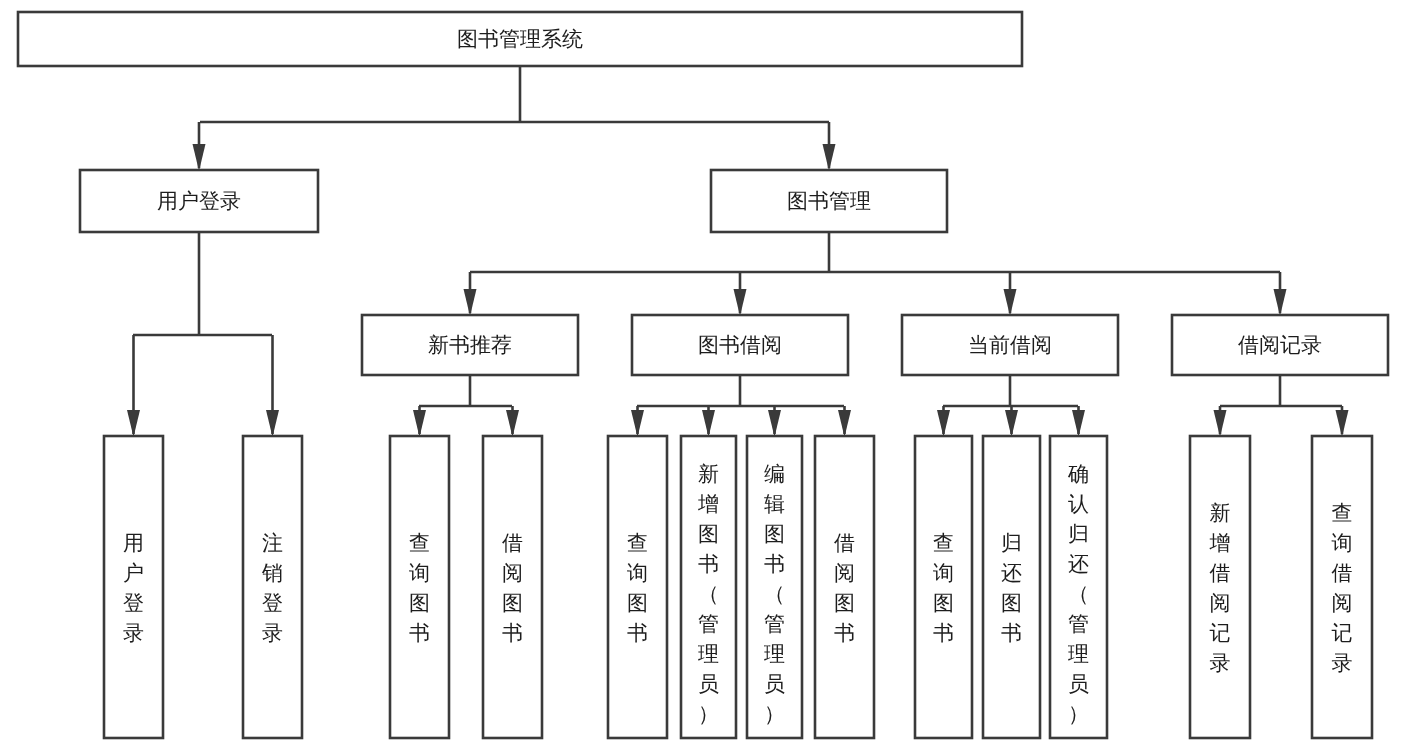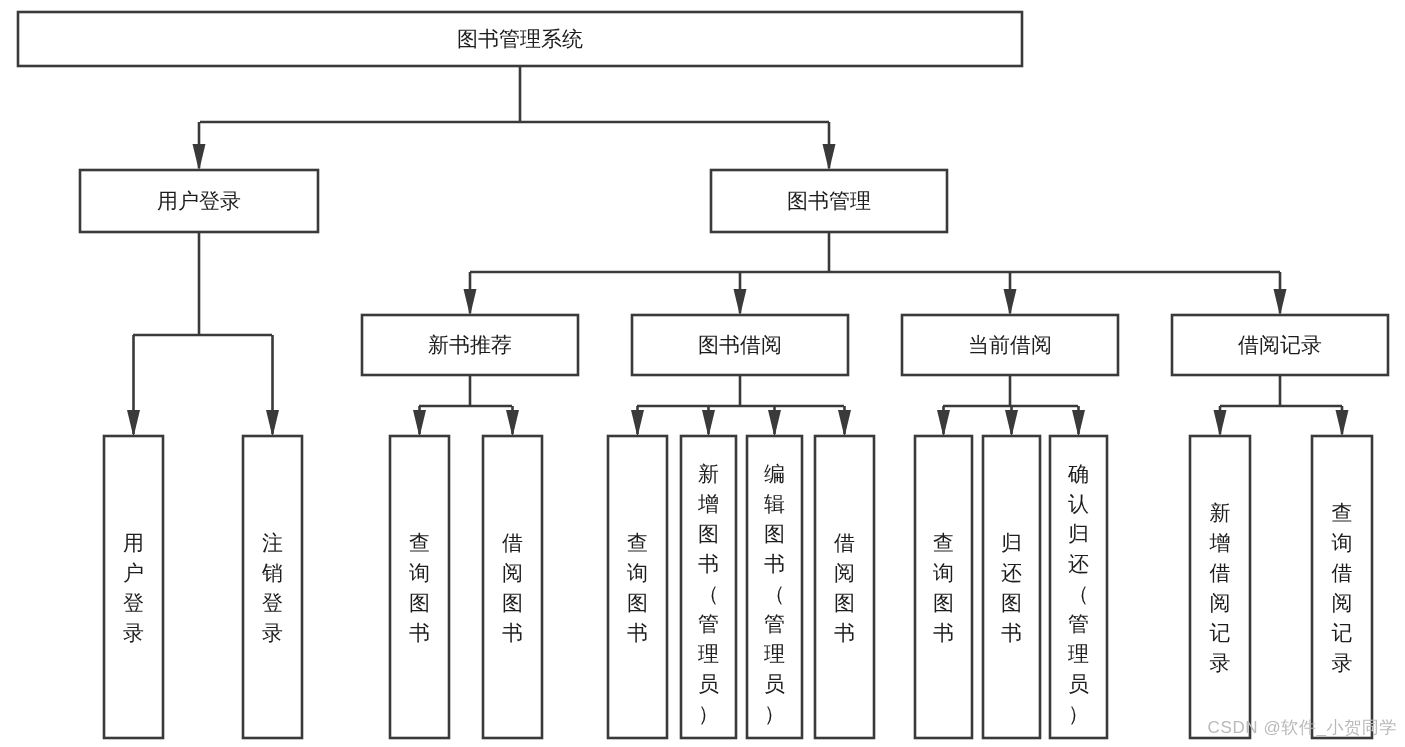--- a/index.html
+++ b/index.html
@@ -259,15 +259,14 @@
           <rect x="1190" y="436" width="60" height="302" class="node-box"></rect>
           <text x="1220" class="node-label-vert"><tspan x="1220" y="520.4">新</tspan><tspan x="1220" y="550.4">增</tspan><tspan x="1220" y="580.4">借</tspan><tspan x="1220" y="610.4">阅</tspan><tspan x="1220" y="640.4">记</tspan><tspan x="1220" y="670.4">录</tspan></text>
         </g>
         <g>
           <rect x="1312" y="436" width="60" height="302" class="node-box"></rect>
           <text x="1342" class="node-label-vert"><tspan x="1342" y="520.4">查</tspan><tspan x="1342" y="550.4">询</tspan><tspan x="1342" y="580.4">借</tspan><tspan x="1342" y="610.4">阅</tspan><tspan x="1342" y="640.4">记</tspan><tspan x="1342" y="670.4">录</tspan></text>
         </g>
       </g>
   </svg>
 
-  <div class="watermark">CSDN @软件_小贺同学</div>
 
 </div>
 
 </body></html>

